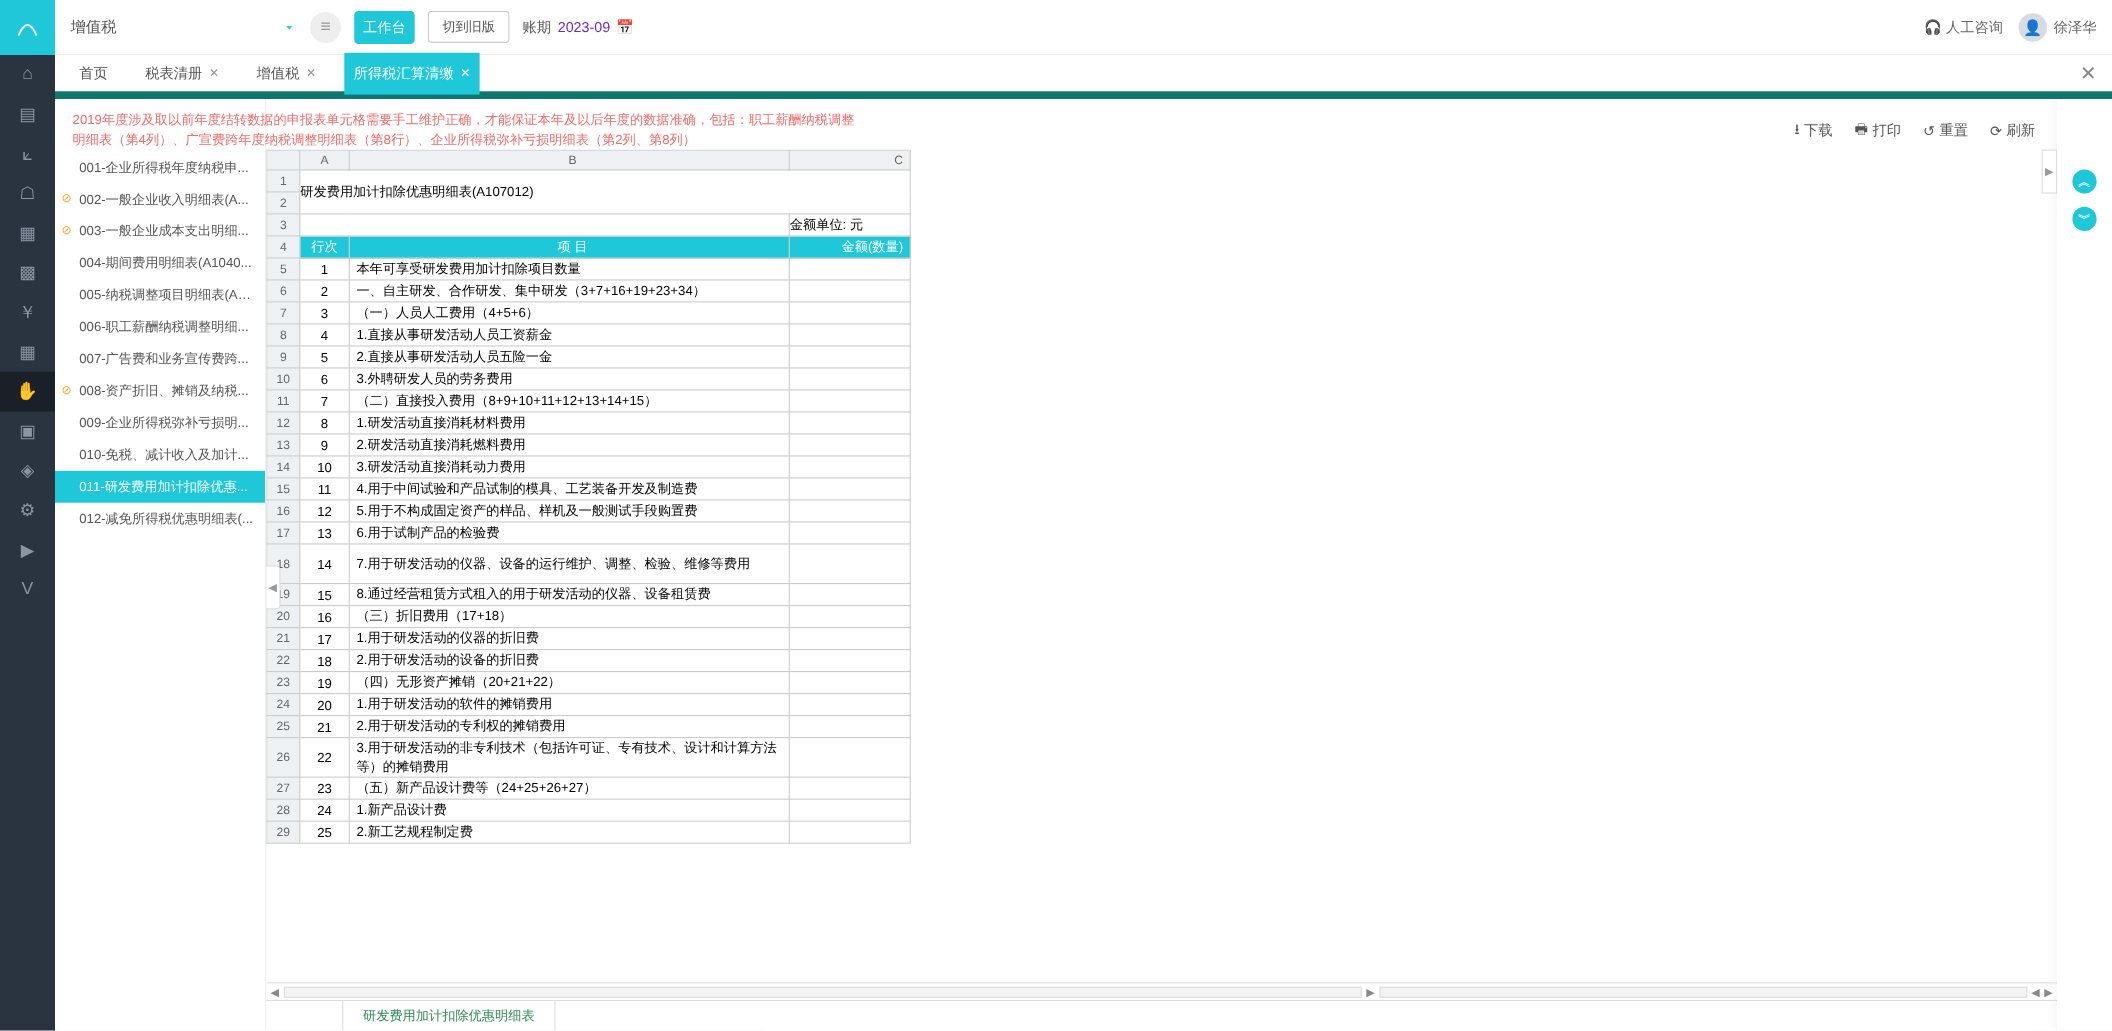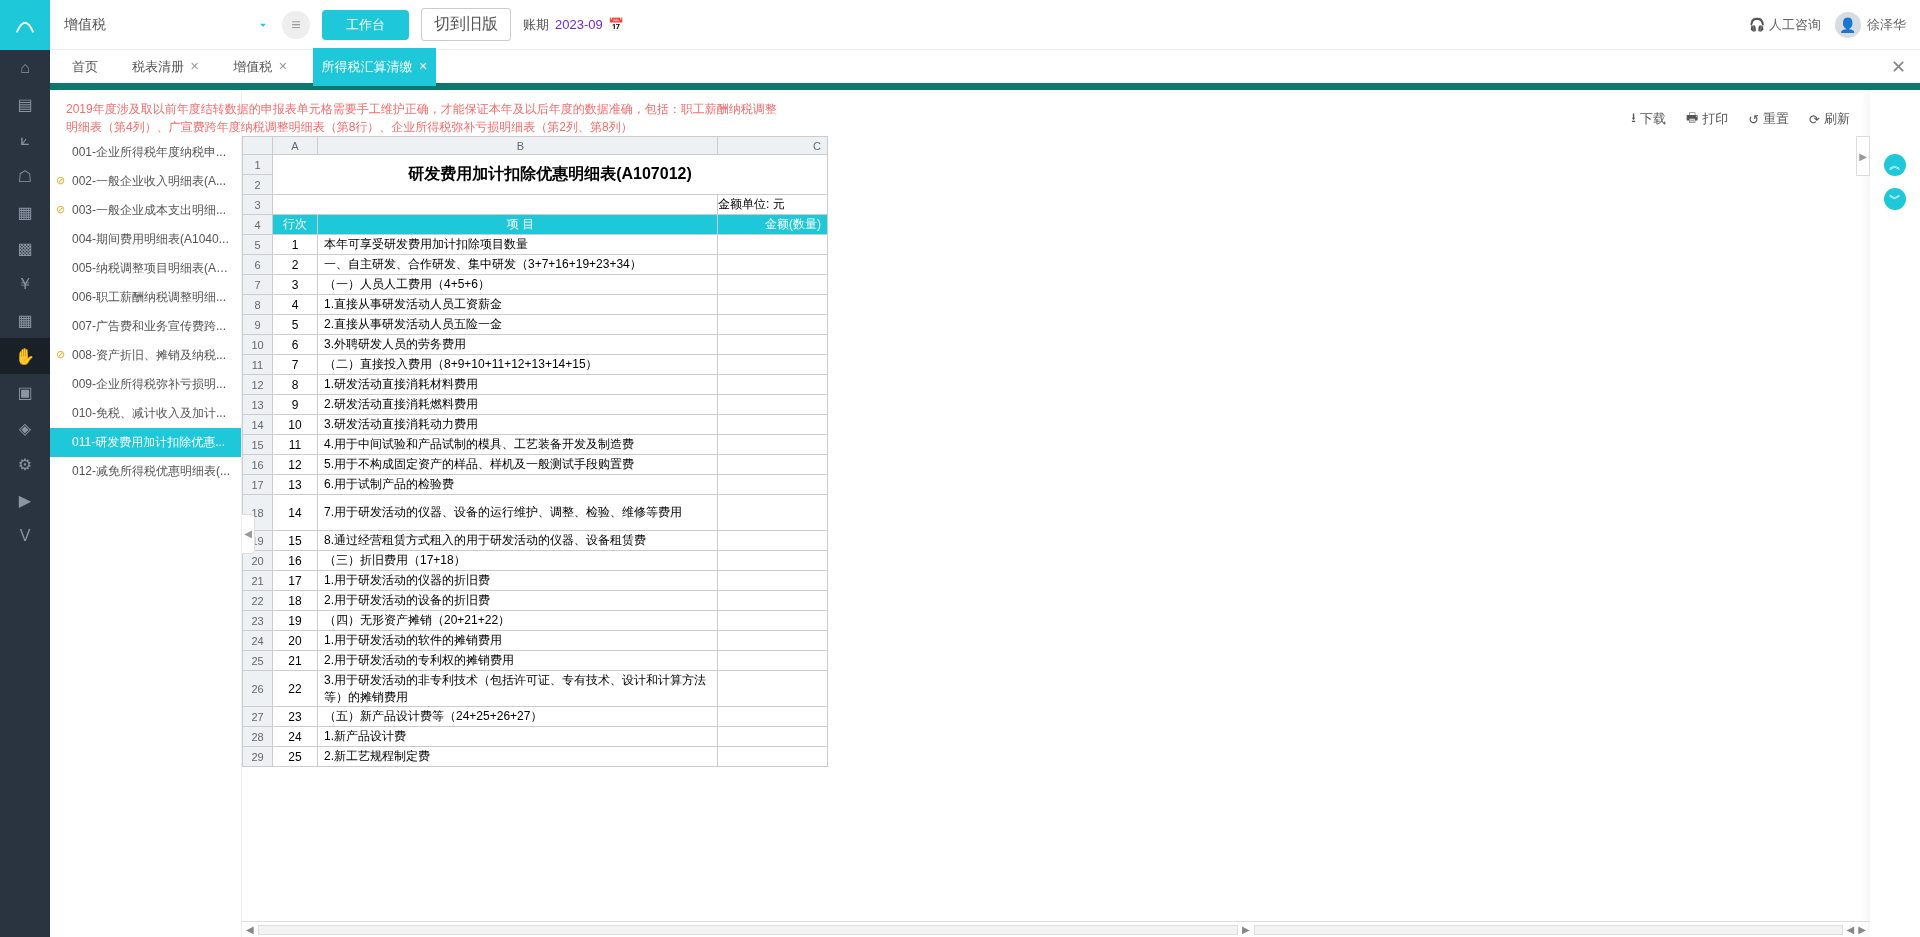--- a/index.html
+++ b/index.html
@@ -7,22 +7,22 @@
 .app{display:flex;height:937px;width:1920px}
 .leftbar{width:50px;background:linear-gradient(180deg,#1ec8d8 0%,#18bfd0 50px,#2a3340 50px);display:flex;flex-direction:column;align-items:center;padding-top:0}
 .logo{width:50px;height:50px;background:#1ec8d8;display:flex;align-items:center;justify-content:center;color:#fff}
 .leftbar .nav-i{width:50px;height:36px;display:flex;align-items:center;justify-content:center;color:#8a95a3;cursor:pointer;font-size:16px}
 .leftbar .nav-i.active{color:#fff;background:#1a2028}
 .main{flex:1;display:flex;flex-direction:column;background:#fff}
 .topbar{height:50px;display:flex;align-items:center;padding:0 14px;border-bottom:1px solid #eee;gap:12px}
 .drop{display:flex;align-items:center;gap:150px;color:#555;cursor:pointer;font-size:14px}
 .drop svg{color:#1ec8d8}
 .circ-btn{width:28px;height:28px;border-radius:50%;background:#eee;display:flex;align-items:center;justify-content:center;color:#999}
-.btn-pri{background:#1ec8d8;color:#fff;border:none;padding:6px 24px;border-radius:4px;font-size:13px;cursor:pointer}
-.btn-out{background:#fff;border:1px solid #ccc;padding:5px 12px;border-radius:3px;font-size:16px;cursor:pointer;color:#555}
+.btn-pri{background:#1ec8d8;color:#fff;border:none;padding:6px 8px;border-radius:4px;font-size:13px;cursor:pointer}
+.btn-out{background:#fff;border:1px solid #ccc;padding:5px 12px;border-radius:3px;font-size:12px;cursor:pointer;color:#555}
 .period{display:flex;align-items:center;gap:6px;color:#555;font-size:13px}
 .period-val{color:#6d28d9}
 .topbar-r{margin-left:auto;display:flex;align-items:center;gap:14px;font-size:13px;color:#666}
 .avatar{width:26px;height:26px;border-radius:50%;background:#d8dce0;display:flex;align-items:center;justify-content:center;color:#888;font-size:14px}
 .tabs{height:40px;display:flex;align-items:center;padding:0 14px;border-bottom:7px solid #0f766e;gap:18px;position:relative}
 .tab{font-size:13px;color:#555;cursor:pointer;display:flex;align-items:center;gap:6px;padding:10px 8px}
 .tab.active{background:#1ec8d8;color:#fff}
 .tab .x{font-size:11px;color:#999}
 .tab.active .x{color:#fff}
 .tabs .x-all{position:absolute;right:14px;color:#888;cursor:pointer;font-size:18px}
@@ -37,21 +37,21 @@
 .sheet-area{flex:1;display:flex;flex-direction:column;padding-top:46px;overflow:hidden;position:relative}
 .collapse-h{position:absolute;left:-1px;top:50%;width:14px;height:40px;background:#fff;border:1px solid #ddd;border-radius:0 4px 4px 0;display:flex;align-items:center;justify-content:center;color:#999;cursor:pointer;font-size:10px;z-index:3}
 .grid{flex:1;overflow:auto;position:relative}
 table{border-collapse:collapse;font-size:12px}
 td,th{border:1px solid #ccc;padding:0;height:20px;vertical-align:middle}
 .rowh{background:#eef1f3;text-align:center;color:#666;width:30px;min-width:30px;font-size:11px}
 .colh{background:#eef1f3;text-align:center;color:#666;height:18px;font-size:11px}
 .colA{width:45px;min-width:45px;text-align:center}
 .colB{width:400px;min-width:400px;padding-left:6px}
 .colC{width:110px;min-width:110px;text-align:right;padding-right:6px}
-.title-cell{text-align:center;font-weight:bold;font-size:16px;height:40px}
+.title-cell{font-weight:normal;font-size:12px;height:40px}
 .hdr-cell{background:#1ec8d8;color:#fff;text-align:center;font-weight:normal}
 .unit-cell{text-align:left;padding-right:6px}
 .sheet-tabs{height:28px;border-top:1px solid #ddd;display:flex;align-items:center;font-size:12px}
 .sheet-tabs .sp{width:70px;border-right:1px solid #ddd;height:100%}
 .sheet-tab{padding:0 18px;border-right:1px solid #ddd;height:100%;display:flex;align-items:center;color:#2e8b57;cursor:pointer}
 .hscroll{height:16px;border-top:1px solid #ddd;display:flex;align-items:center;padding:0 4px;gap:4px}
 .hscroll .tri{color:#888;font-size:10px}
 .hscroll .bar{flex:1;height:10px;background:#f3f3f3;border:1px solid #ddd}
 .right-years{width:50px;background:#fff;display:flex;flex-direction:column;align-items:center;padding-top:58px;gap:0;font-size:11px;color:#888;box-shadow:-4px 0 8px rgba(0,0,0,0.04)}
 .year-btn{width:42px;padding:6px 0;text-align:center;cursor:pointer;border-radius:4px;margin:1px 0}
@@ -334,20 +334,24 @@
             </table>
 </div>
 <div class="hscroll">
             <span class="tri">◀</span>
             <div class="bar"></div>
             <span class="tri">▶</span>
             <div class="bar" style="flex:0.6"></div>
             <span class="tri">◀</span>
             <span class="tri">▶</span>
           </div>
+<div class="sheet-tabs">
+            <div class="sp"></div>
+            <div class="sheet-tab">研发费用加计扣除优惠明细表</div>
+          </div>
 </div>
 
 <div class="expand-r">▶</div>
 
 <div class="right-years">
 <div class="yr-ctrl">︽</div>
 <div class="yr-ctrl">︾</div>
 </div>
 </div>
 </div>

